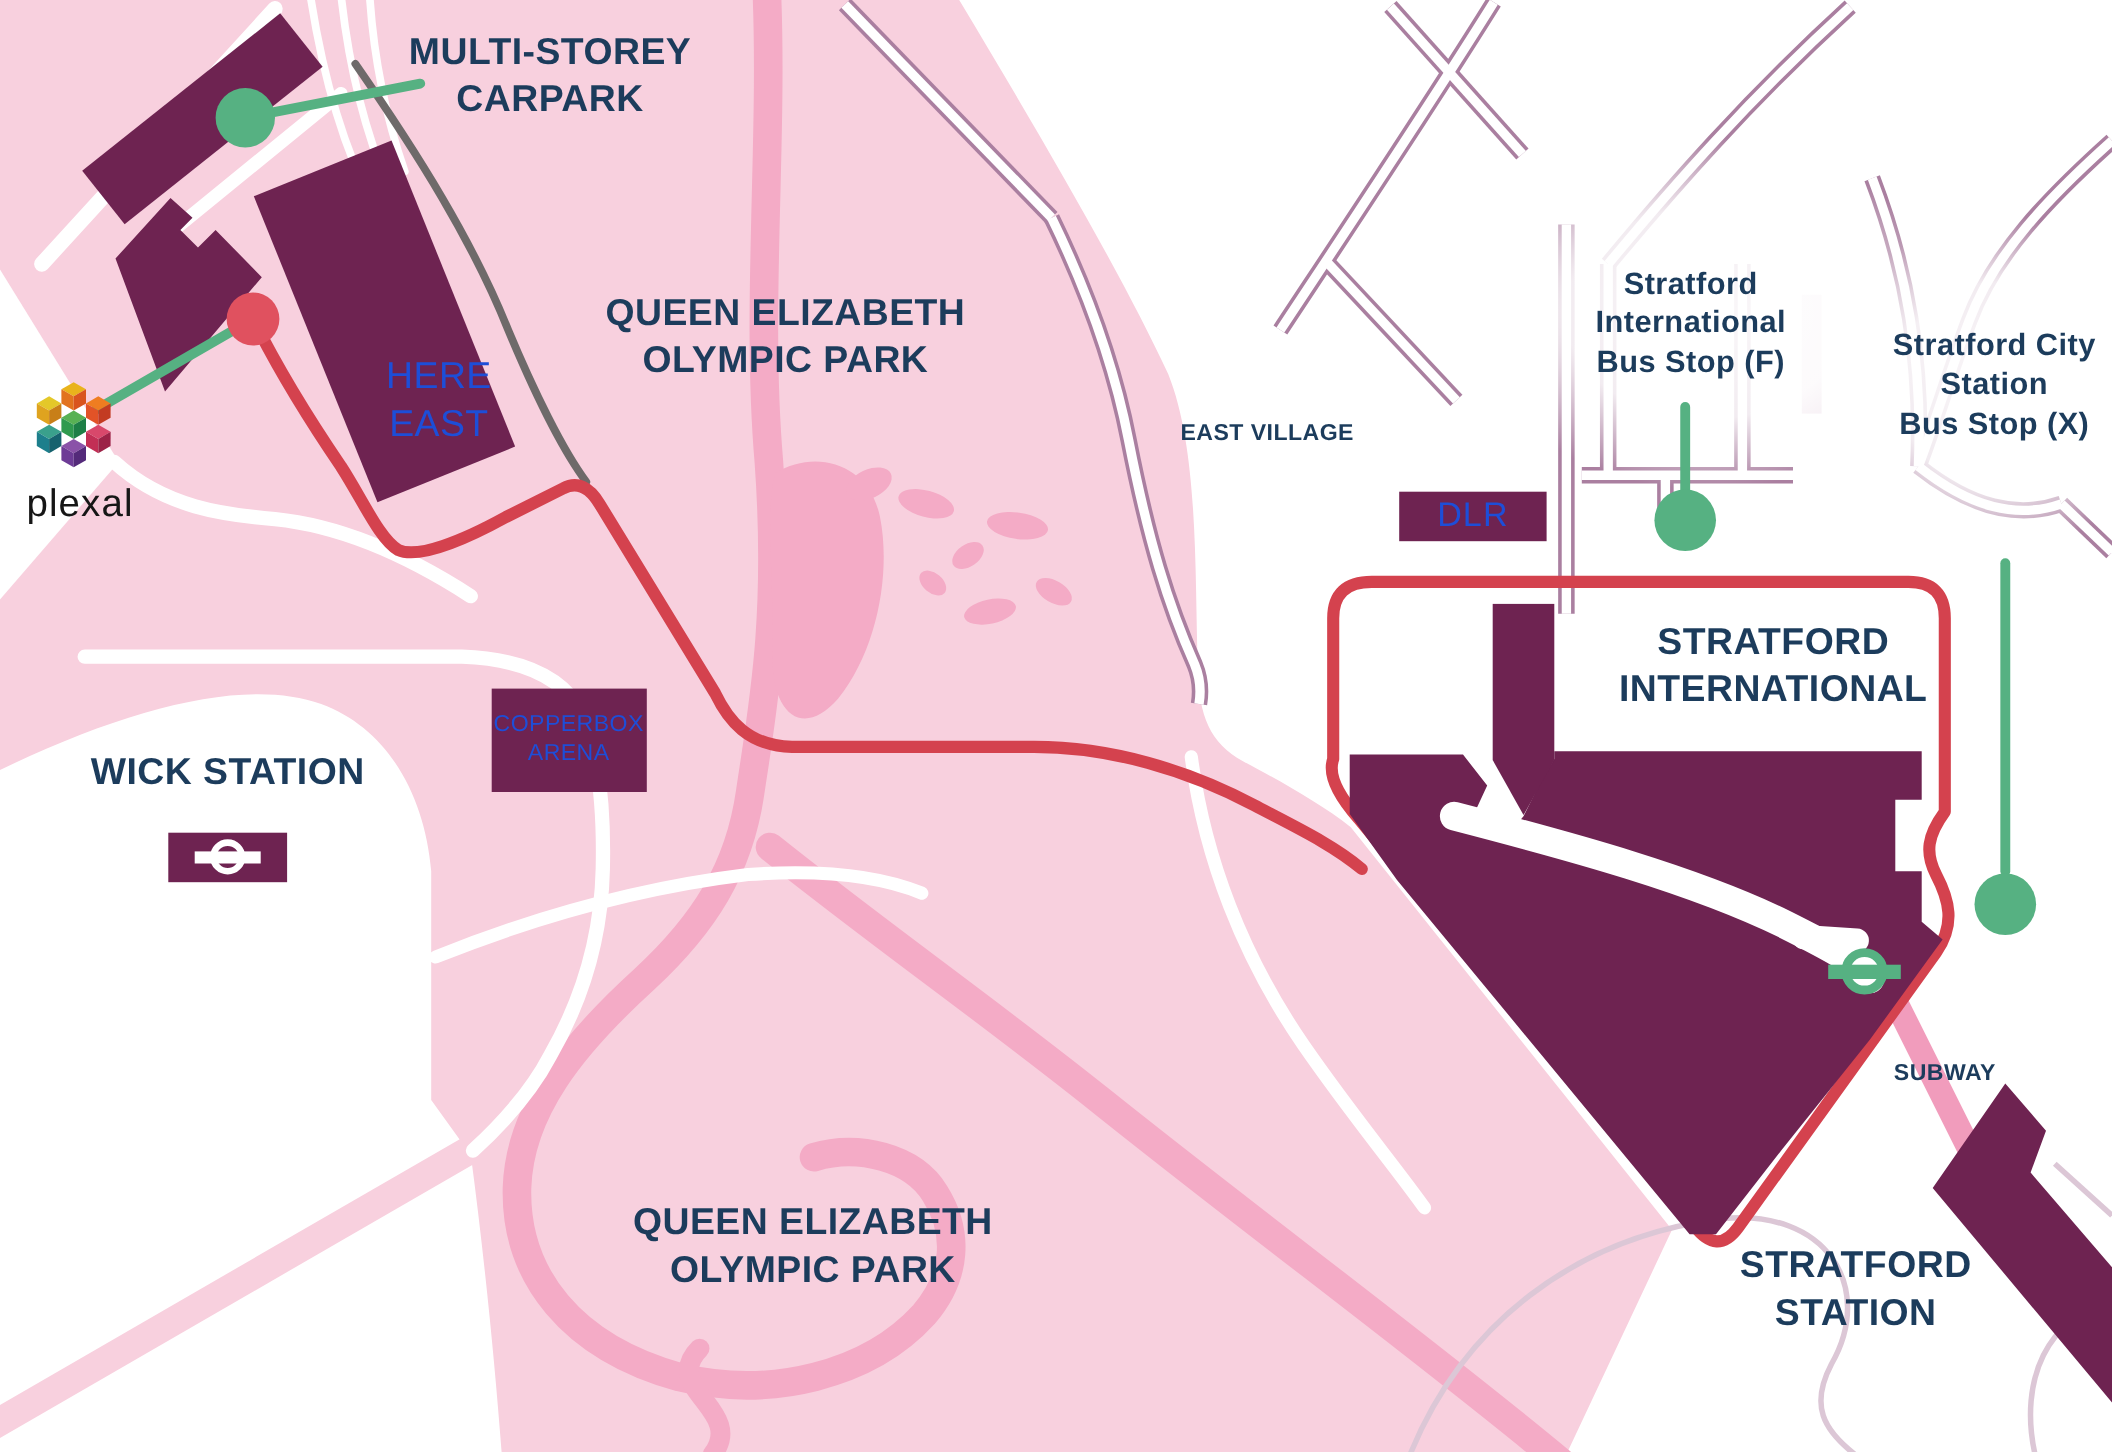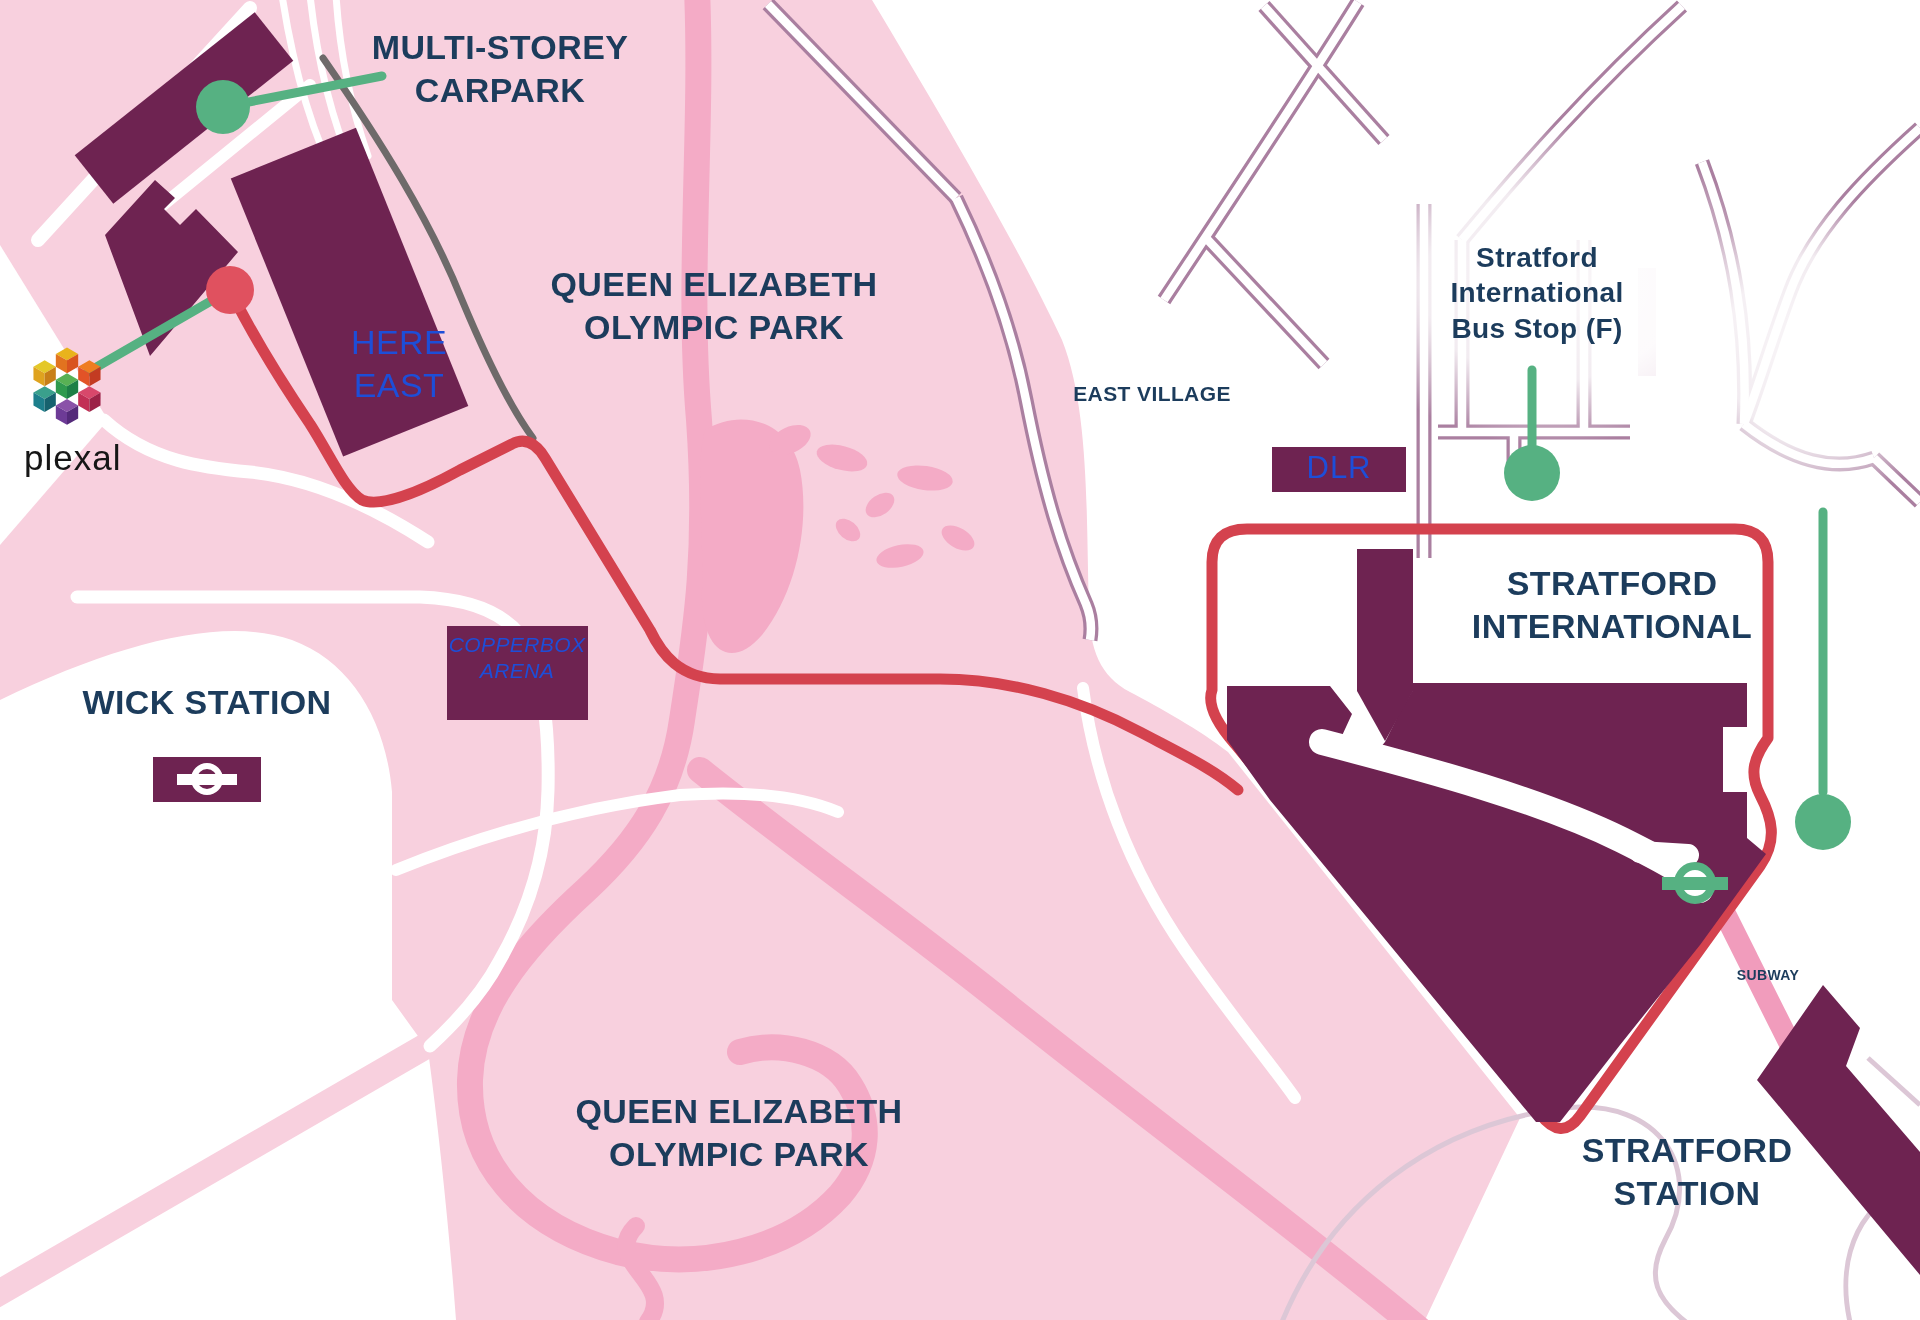--- a/index.html
+++ b/index.html
@@ -4,21 +4,21 @@
 <style>
   html,body{margin:0;padding:0;background:#fff;}
   .map{position:relative;width:1920px;height:1320px;overflow:hidden;background:#fff;
        font-family:"Liberation Sans",sans-serif;}
   .map svg.base{position:absolute;left:0;top:0;}
   .lbl{position:absolute;transform:translate(-50%,-50%);text-align:center;
        color:#1c3c5c;font-weight:600;letter-spacing:.4px;line-height:1.26;white-space:nowrap;z-index:5;}
   .xl{font-size:34px;}
   .md{font-size:28px;}
   .sm{font-size:21px;}
-  .xs{font-size:14px;}
+  .xs{font-size:21px;}
   .white{color:#1d4ed8;font-weight:400;}
   .dlr{font-size:31px;letter-spacing:1px;}
   .plexal-word{position:absolute;left:24px;top:438px;color:#161616;font-size:35px;
        font-weight:400;letter-spacing:1px;z-index:5;}
   .logo{position:absolute;left:24px;top:344px;z-index:5;}
 </style>
 </head>
 <body>
 
 <div class="map">
@@ -243,27 +243,32 @@
 <div class="lbl dlr white" style="left:1339px;top:468px;">
   <div>DLR</div>
 </div>
 
 <div class="lbl md" style="left:1537px;top:293px;">
   <div>Stratford</div>
   <div>International</div>
   <div>Bus Stop (F)</div>
 </div>
 
+<div class="lbl md" style="left:1813px;top:349px;">
+  <div>Stratford City</div>
+  <div>Station</div>
+  <div>Bus Stop (X)</div>
+</div>
 
 <div class="lbl xl" style="left:1612px;top:605px;">
   <div>STRATFORD</div>
   <div>INTERNATIONAL</div>
 </div>
 
-<div class="lbl sm white" style="left:517px;top:658px;font-style:italic;">
+<div class="lbl sm white" style="left:517px;top:672px;">
   <div>COPPERBOX</div>
   <div>ARENA</div>
 </div>
 
 <div class="lbl xl" style="left:207px;top:702px;">
   <div>WICK STATION</div>
 </div>
 
 <div class="lbl xl" style="left:739px;top:1133px;">
   <div>QUEEN ELIZABETH</div>

